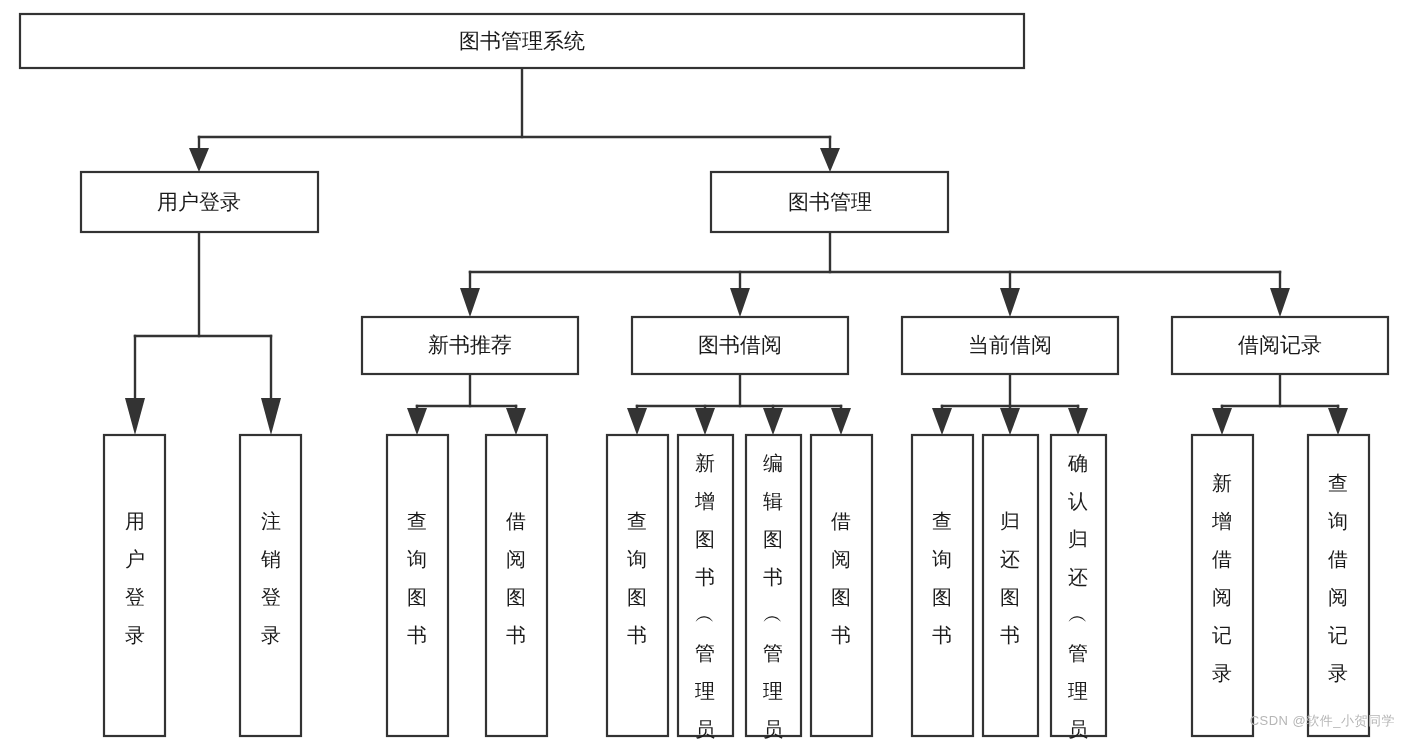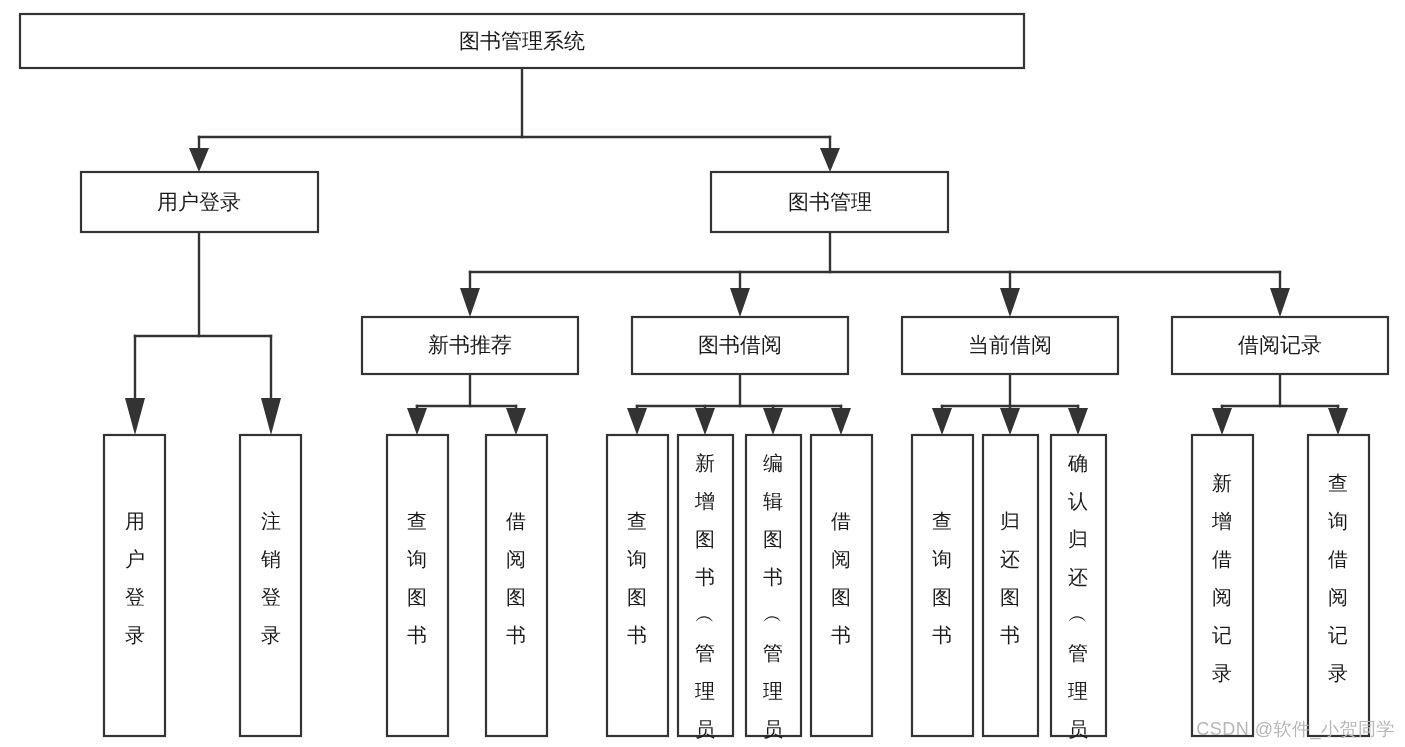--- a/index.html
+++ b/index.html
@@ -51,23 +51,23 @@
   }
   .node-label-v {
     font-family: "Liberation Sans", "DejaVu Sans", sans-serif;
     font-size: 20px;
     fill: #1a1a1a;
     text-anchor: middle;
   }
   .watermark {
     position: absolute;
     right: 10px;
-    bottom: 6px;
-    font-family: "Liberation Sans", "DejaVu Sans", sans-serif;
-    font-size: 18px;
+    bottom: 17px;
+    font-family: "Liberation Sans", "DejaVu Sans", sans-serif;
+    font-size: 13px;
     color: #b6b6b6;
     letter-spacing: 0.5px;
     white-space: nowrap;
     pointer-events: none;
   }
 </style>
 </head>
 <body>
 
 <div id="diagram-root">

